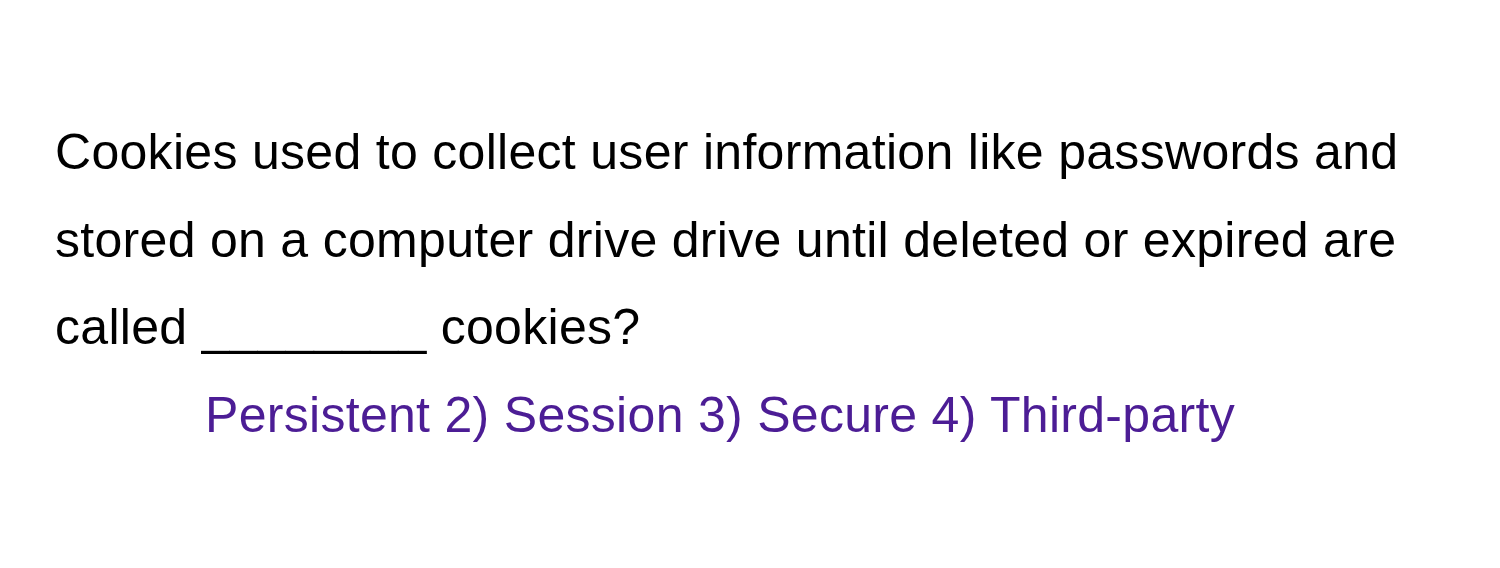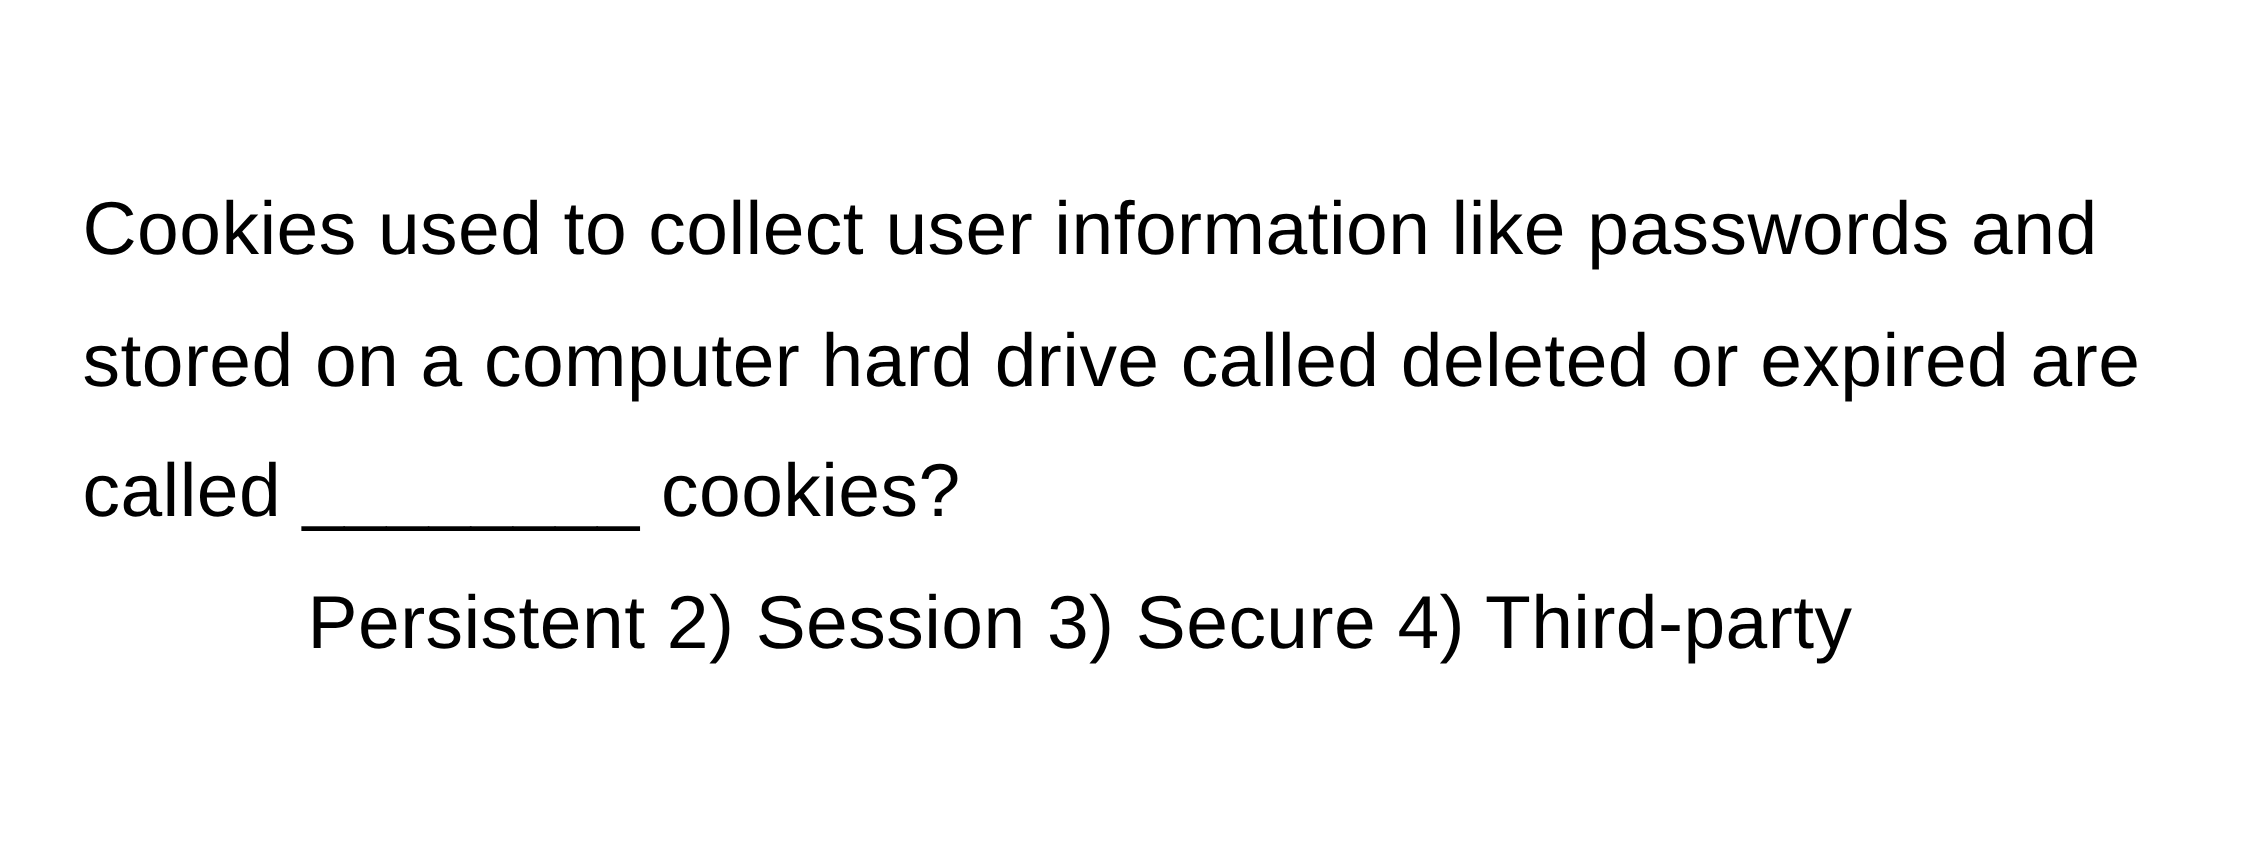--- a/index.html
+++ b/index.html
@@ -21,23 +21,23 @@
     .question-text {
       font-size: 50px;
       line-height: 1.75;
       color: #000000;
       font-weight: 400;
       letter-spacing: 0.3px;
     }
     .options-text {
       font-size: 50px;
       line-height: 1.75;
-      color: #000000;
+      color: #4c1d95;
       font-weight: 400;
       padding-left: 150px;
       letter-spacing: 0.3px;
     }
   </style>
 </head>
 <body>
 
-<div class="question-text">Cookies used to collect user information like passwords and stored on a computer hard drive called deleted or expired are called ________ cookies?</div>
+<div class="question-text">Cookies used to collect user information like passwords and stored on a computer drive drive until deleted or expired are called ________ cookies?</div>
 <div class="options-text">Persistent 2) Session 3) Secure 4) Third-party</div>
 
 </body></html>

